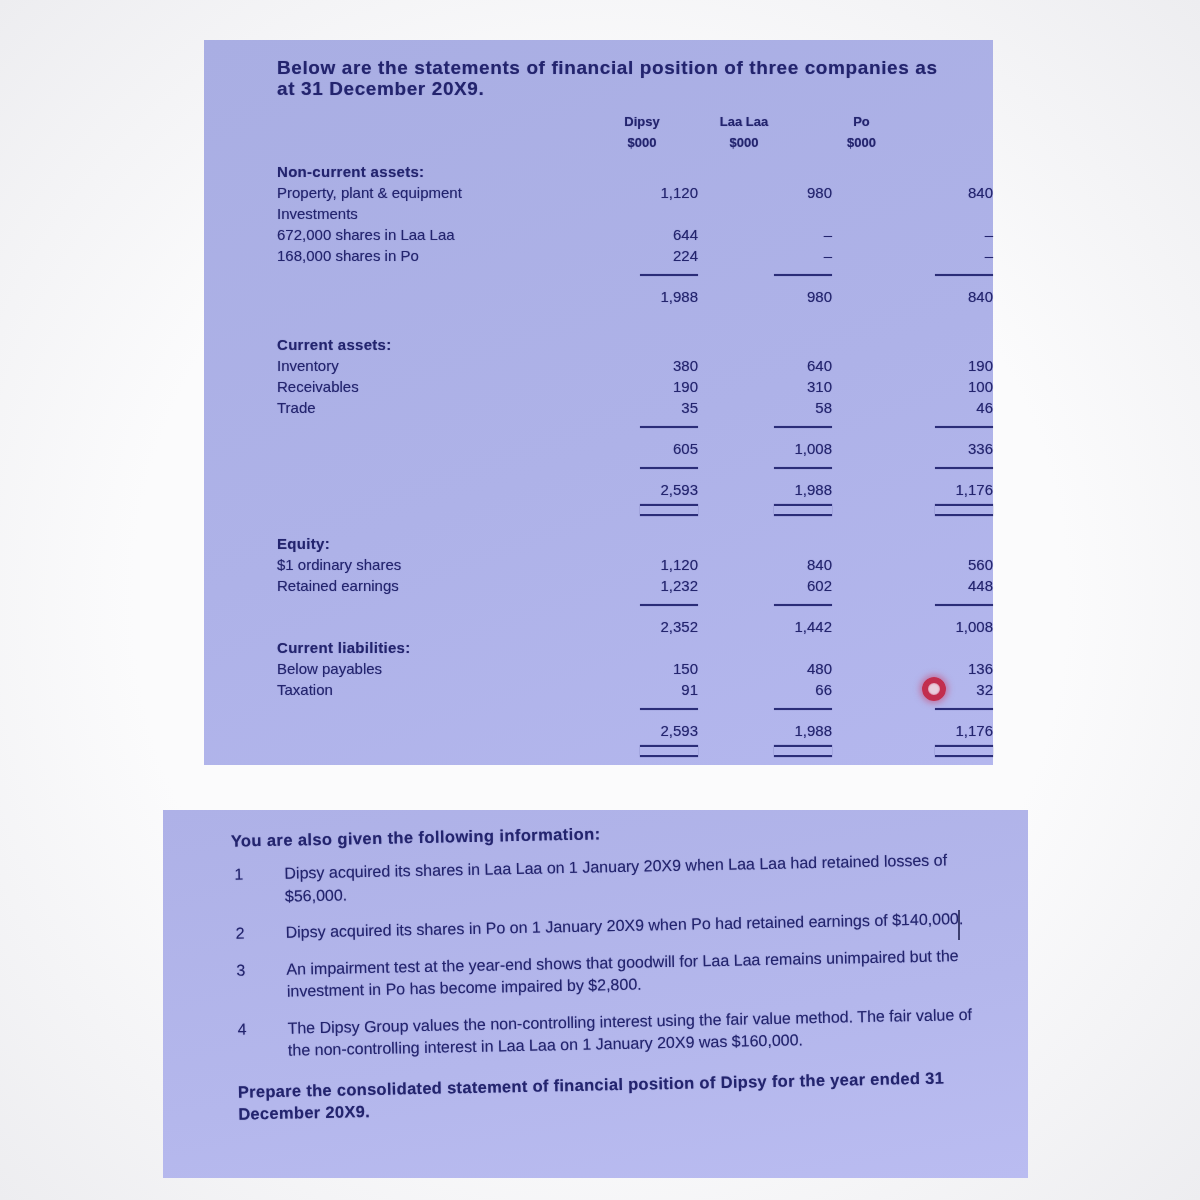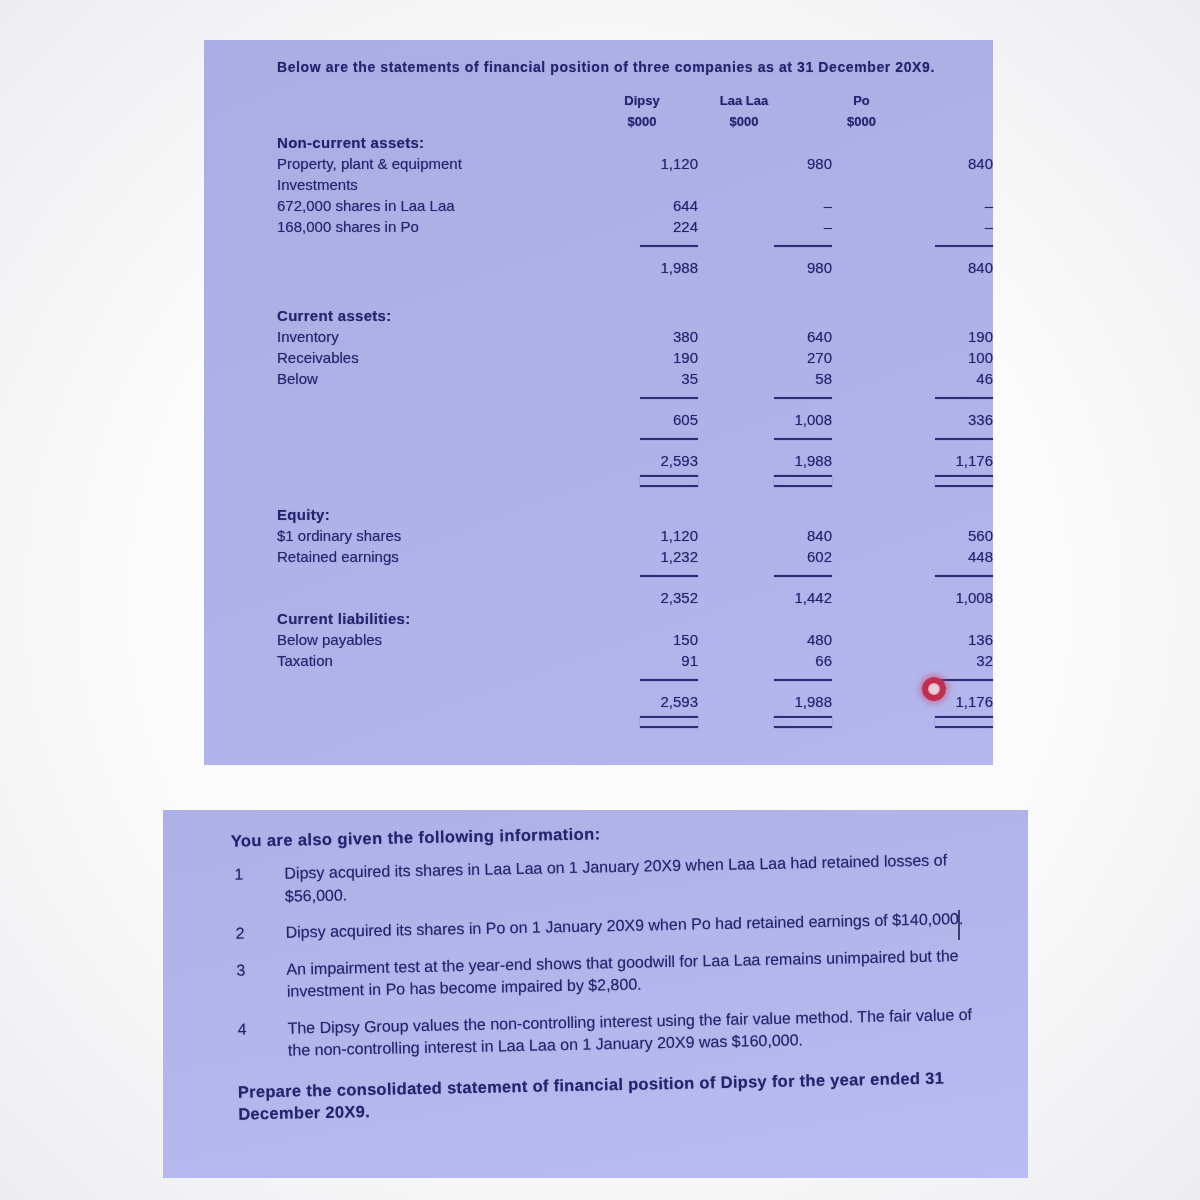--- a/index.html
+++ b/index.html
@@ -19,26 +19,26 @@
     left:204px;top:40px;width:789px;height:725px;
     background:linear-gradient(160deg,#a9aee3 0%,#aeb2e8 55%,#b4b7ee 100%);
   }
   .panel-bottom{
     left:163px;top:810px;width:865px;height:368px;
     background:linear-gradient(170deg,#aeb1e7 0%,#b4b7ec 60%,#babcf1 100%);
   }
   
   .intro{
     margin:17px 40px 12px 73px;width:668px;
-    font-weight:bold;font-size:14px;line-height:21px;letter-spacing:0.6px;
+    font-weight:bold;font-size:19px;line-height:21px;letter-spacing:0.6px;
   }
   .col-head{display:flex;padding-left:73px;font-weight:bold;font-size:13px;line-height:21px;}
   .col-head .c-label{width:291px;}
   .col-head .c-num{transform:translateX(24px);text-align:center;}
-  .col-units{}
+  .col-units{margin-bottom:8px;}
   .trow{display:flex;padding-left:73px;font-size:15px;line-height:21px;height:21px;justify-content:space-between;}
   .c-label{width:291px;}
   .c-num{width:100px;text-align:right;}
   .c-num:nth-child(3){width:104px;}
   .c-num:nth-child(4){width:131px;}
   .t-section .c-label{font-weight:bold;letter-spacing:0.3px;}
   .t-total{height:23px;align-items:flex-end;}
   .t-rule{height:18px;align-items:center;}
   .t-double-rule{height:20px;align-items:center;}
   .t-gap{height:27px;}
@@ -140,25 +140,25 @@
         </div>
         <div class="trow t-item">
           <div class="c-label">Inventory</div>
           <div class="c-num">380</div>
           <div class="c-num">640</div>
           <div class="c-num">190</div>
         </div>
         <div class="trow t-item">
           <div class="c-label">Receivables</div>
           <div class="c-num">190</div>
-          <div class="c-num">270</div>
+          <div class="c-num">310</div>
           <div class="c-num">100</div>
         </div>
         <div class="trow t-item">
-          <div class="c-label">Below</div>
+          <div class="c-label">Trade</div>
           <div class="c-num">35</div>
           <div class="c-num">58</div>
           <div class="c-num">46</div>
         </div>
         <div class="trow t-rule">
           <div class="c-label"></div>
           <div class="c-num">
             <div class="rline"></div>
           </div>
           <div class="c-num">

